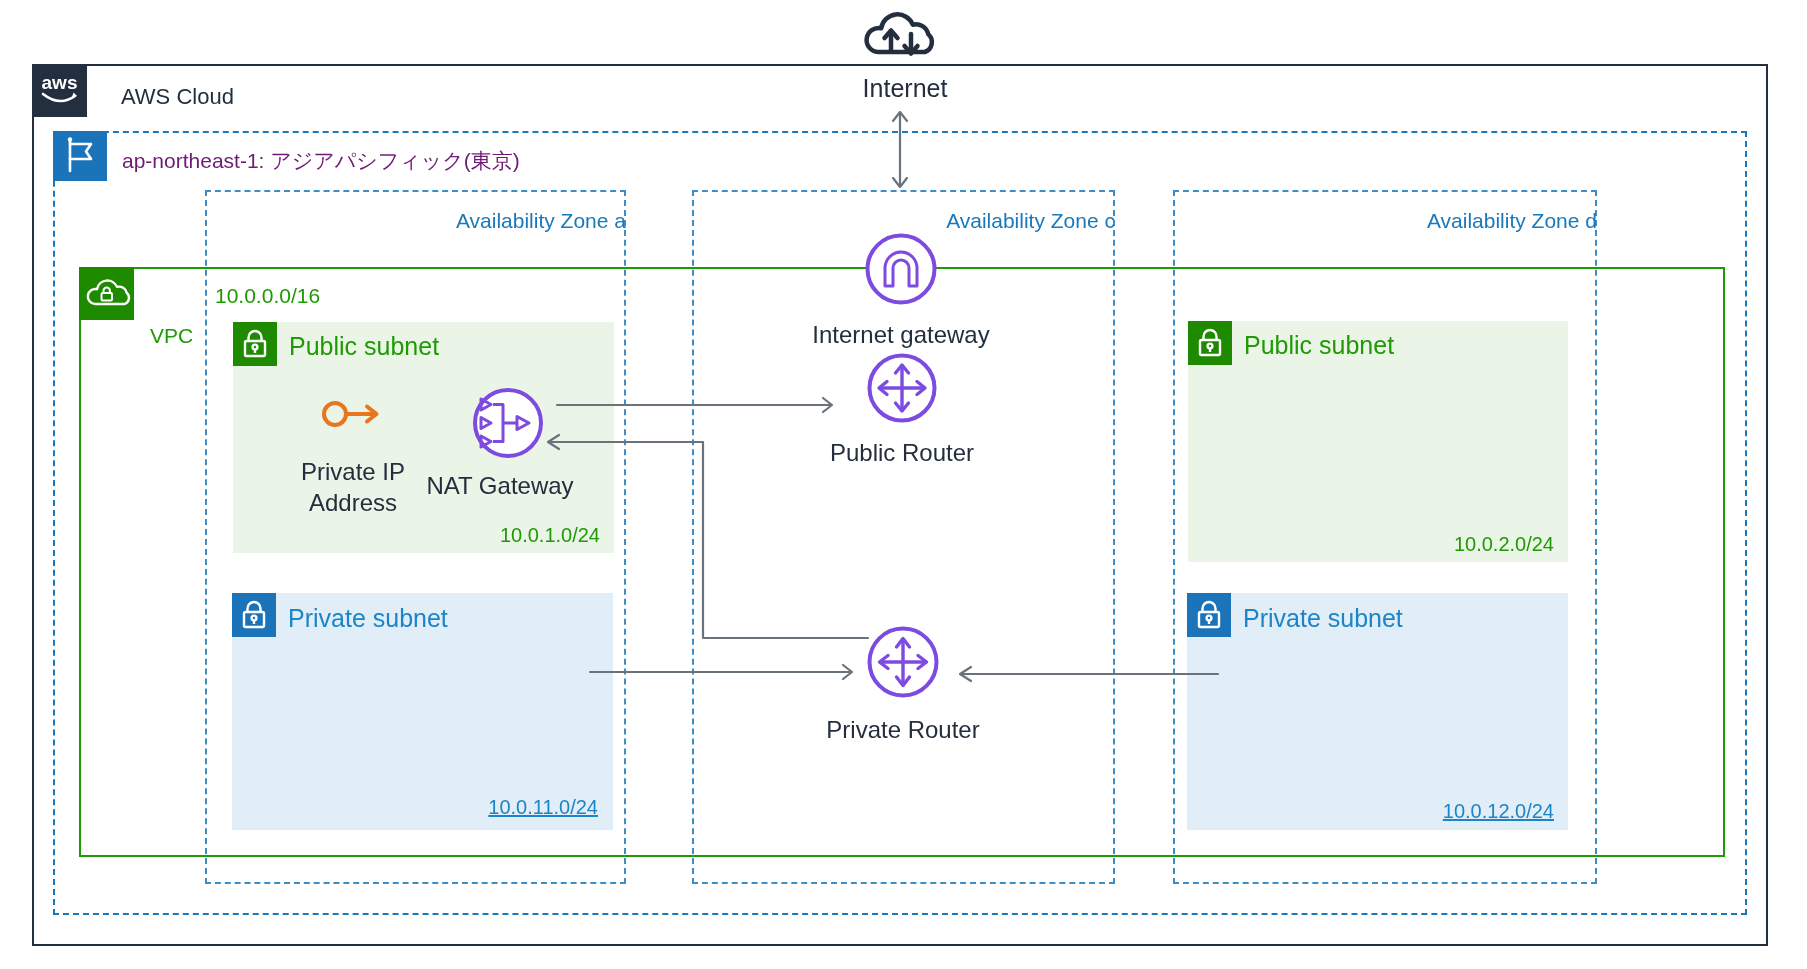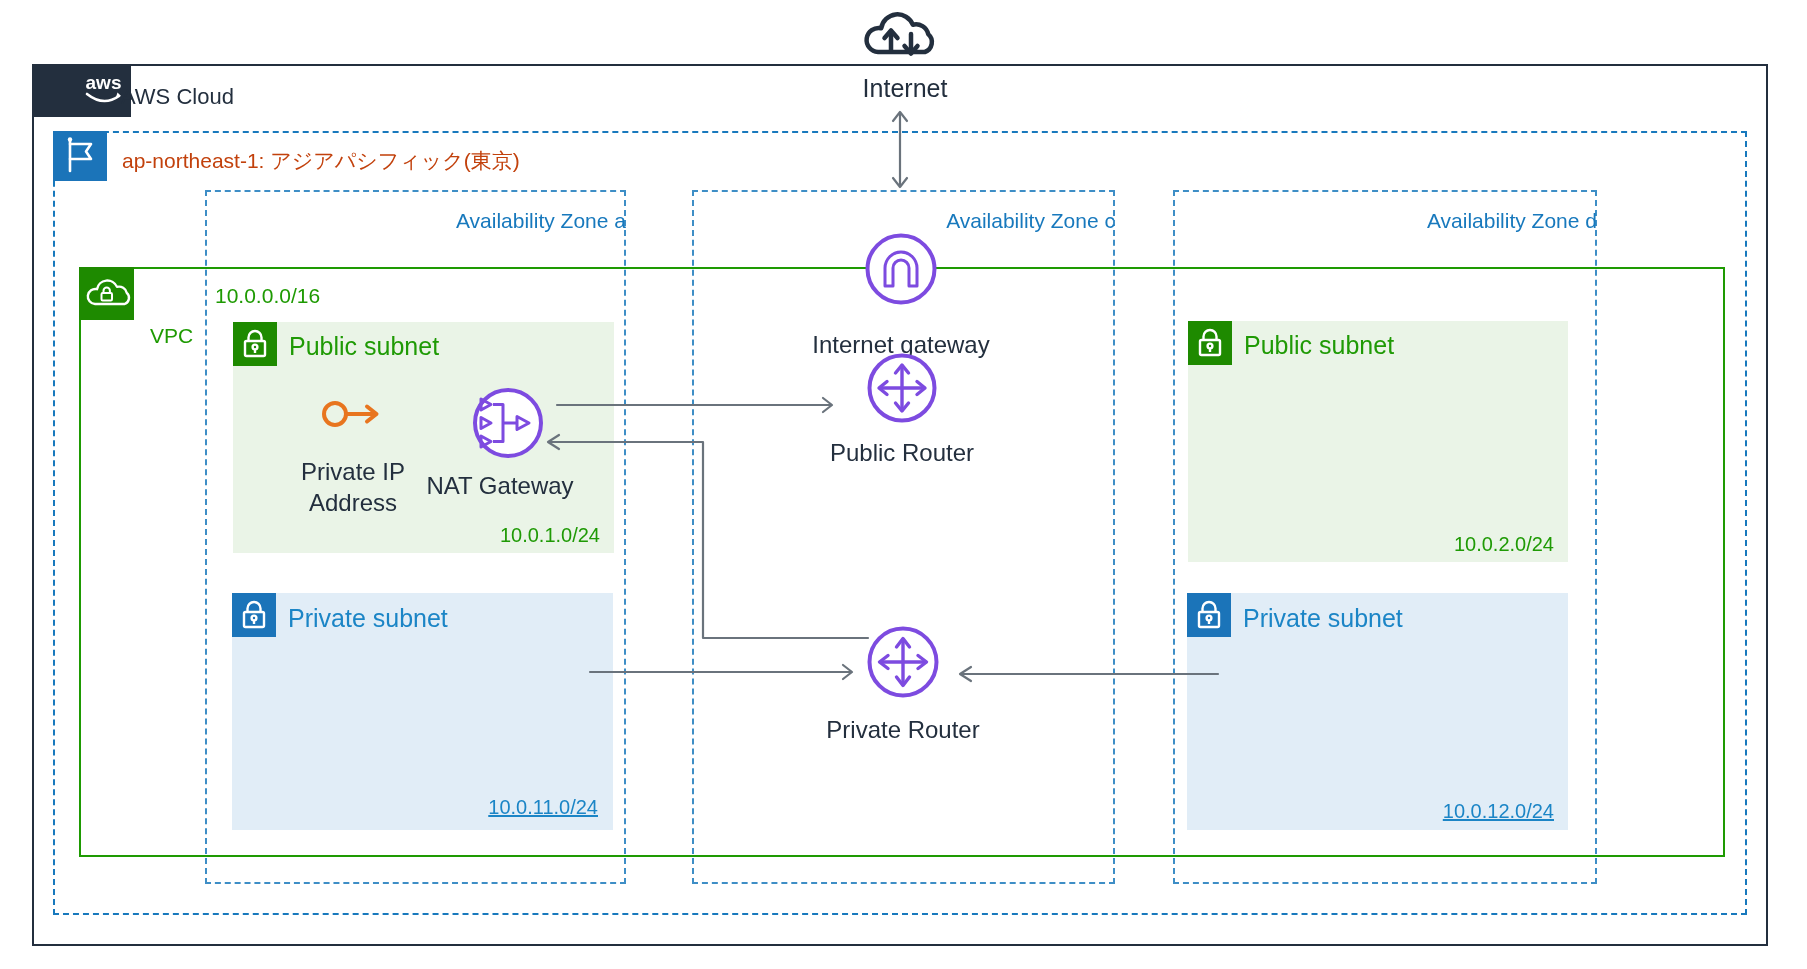--- a/index.html
+++ b/index.html
@@ -8,37 +8,37 @@
     font-family:"Liberation Sans",sans-serif;color:#232F3E;
   }
   .abs{position:absolute;}
   .box{position:absolute;box-sizing:border-box;}
   .outer-box{border:2px solid #232F3E;}
   .region-box{border:2px dashed #1879BD;}
   .zone-box{border:2px dashed #3E8EC6;}
   .vpc-box{border:2px solid #1E9A02;}
   .zone-label{position:absolute;text-align:right;font-size:21px;color:#1879BD;}
   .corner-icon{position:absolute;display:flex;align-items:center;justify-content:center;}
-  .aws-logo-bg{background:#232F3E;padding-left:44px;}
+  .aws-logo-bg{background:#232F3E;}
   .flag-bg{background:#1B74B9;}
   .vpc-icon-bg{background:#1E8A00;}
   .green-icon-bg{background:#1E8A00;}
   .blue-icon-bg{background:#1B74B9;}
   .subnet{position:absolute;}
   .subnet.public{background:#EAF4E7;}
   .subnet.private{background:#E1EDF7;}
   .subnet-label{position:absolute;font-size:25px;}
   .subnet-label.green{color:#1F9A05;}
   .subnet-label.blue{color:#1B85C6;}
   .cidr{position:absolute;font-size:20px;text-align:right;}
   .cidr.green{color:#1F9A05;}
   .cidr.blue{color:#1B85C6;text-decoration:underline;}
   .node-label{position:absolute;text-align:center;font-size:24px;color:#232F3E;line-height:31px;}
   .title-label{position:absolute;font-size:22px;color:#232F3E;}
-  .region-label{position:absolute;font-size:21px;color:#c2410c;white-space:nowrap;text-align:right;}
+  .region-label{position:absolute;font-size:21px;color:#701a75;white-space:nowrap;text-align:right;}
   .vpc-text{position:absolute;font-size:21px;color:#1E9A02;white-space:nowrap;}
   svg{display:block;}
 </style>
 </head>
 <body>
 
 <div class="canvas">
 
   <div class="box outer-box" style="left:32px;top:64px;width:1736px;height:882px;"></div>
 
@@ -173,21 +173,21 @@
       <path d="M-5 0 H9"></path>
       <path d="M9 -6.5 L21 0 L9 6.5 z"></path>
     </g>
   </svg>
   <div class="node-label" style="left:400px;top:470px;width:200px;">NAT Gateway</div>
 
   <svg class="abs" style="left:864px;top:232px;" width="74" height="74" viewBox="-37 -37 74 74">
     <circle r="33.5" fill="#fff" stroke="#7D4BE0" stroke-width="4"></circle>
     <path d="M-16 17 V-1 a16 16 0 0 1 32 0 V17 H8 V-1 a8 8 0 0 0 -16 0 V17 Z" fill="none" stroke="#7D4BE0" stroke-width="3" stroke-linejoin="round"></path>
   </svg>
-  <div class="node-label" style="left:791px;top:329px;width:220px;">Internet gateway</div>
+  <div class="node-label" style="left:791px;top:319px;width:220px;">Internet gateway</div>
 
   <svg class="abs" style="left:866px;top:352px;" width="72" height="72" viewBox="-36 -36 72 72">
     <circle r="32.5" fill="#fff" stroke="#7D4BE0" stroke-width="4"></circle>
     <g fill="none" stroke="#7D4BE0" stroke-width="3.4" stroke-linecap="round" stroke-linejoin="round">
       <path d="M-22 0 H22 M0 -22 V22"></path>
       <path d="M-15 -6.5 L-23 0 L-15 6.5"></path>
       <path d="M15 -6.5 L23 0 L15 6.5"></path>
       <path d="M-6.5 -15 L0 -23 L6.5 -15"></path>
       <path d="M-6.5 15 L0 23 L6.5 15"></path>
     </g>

